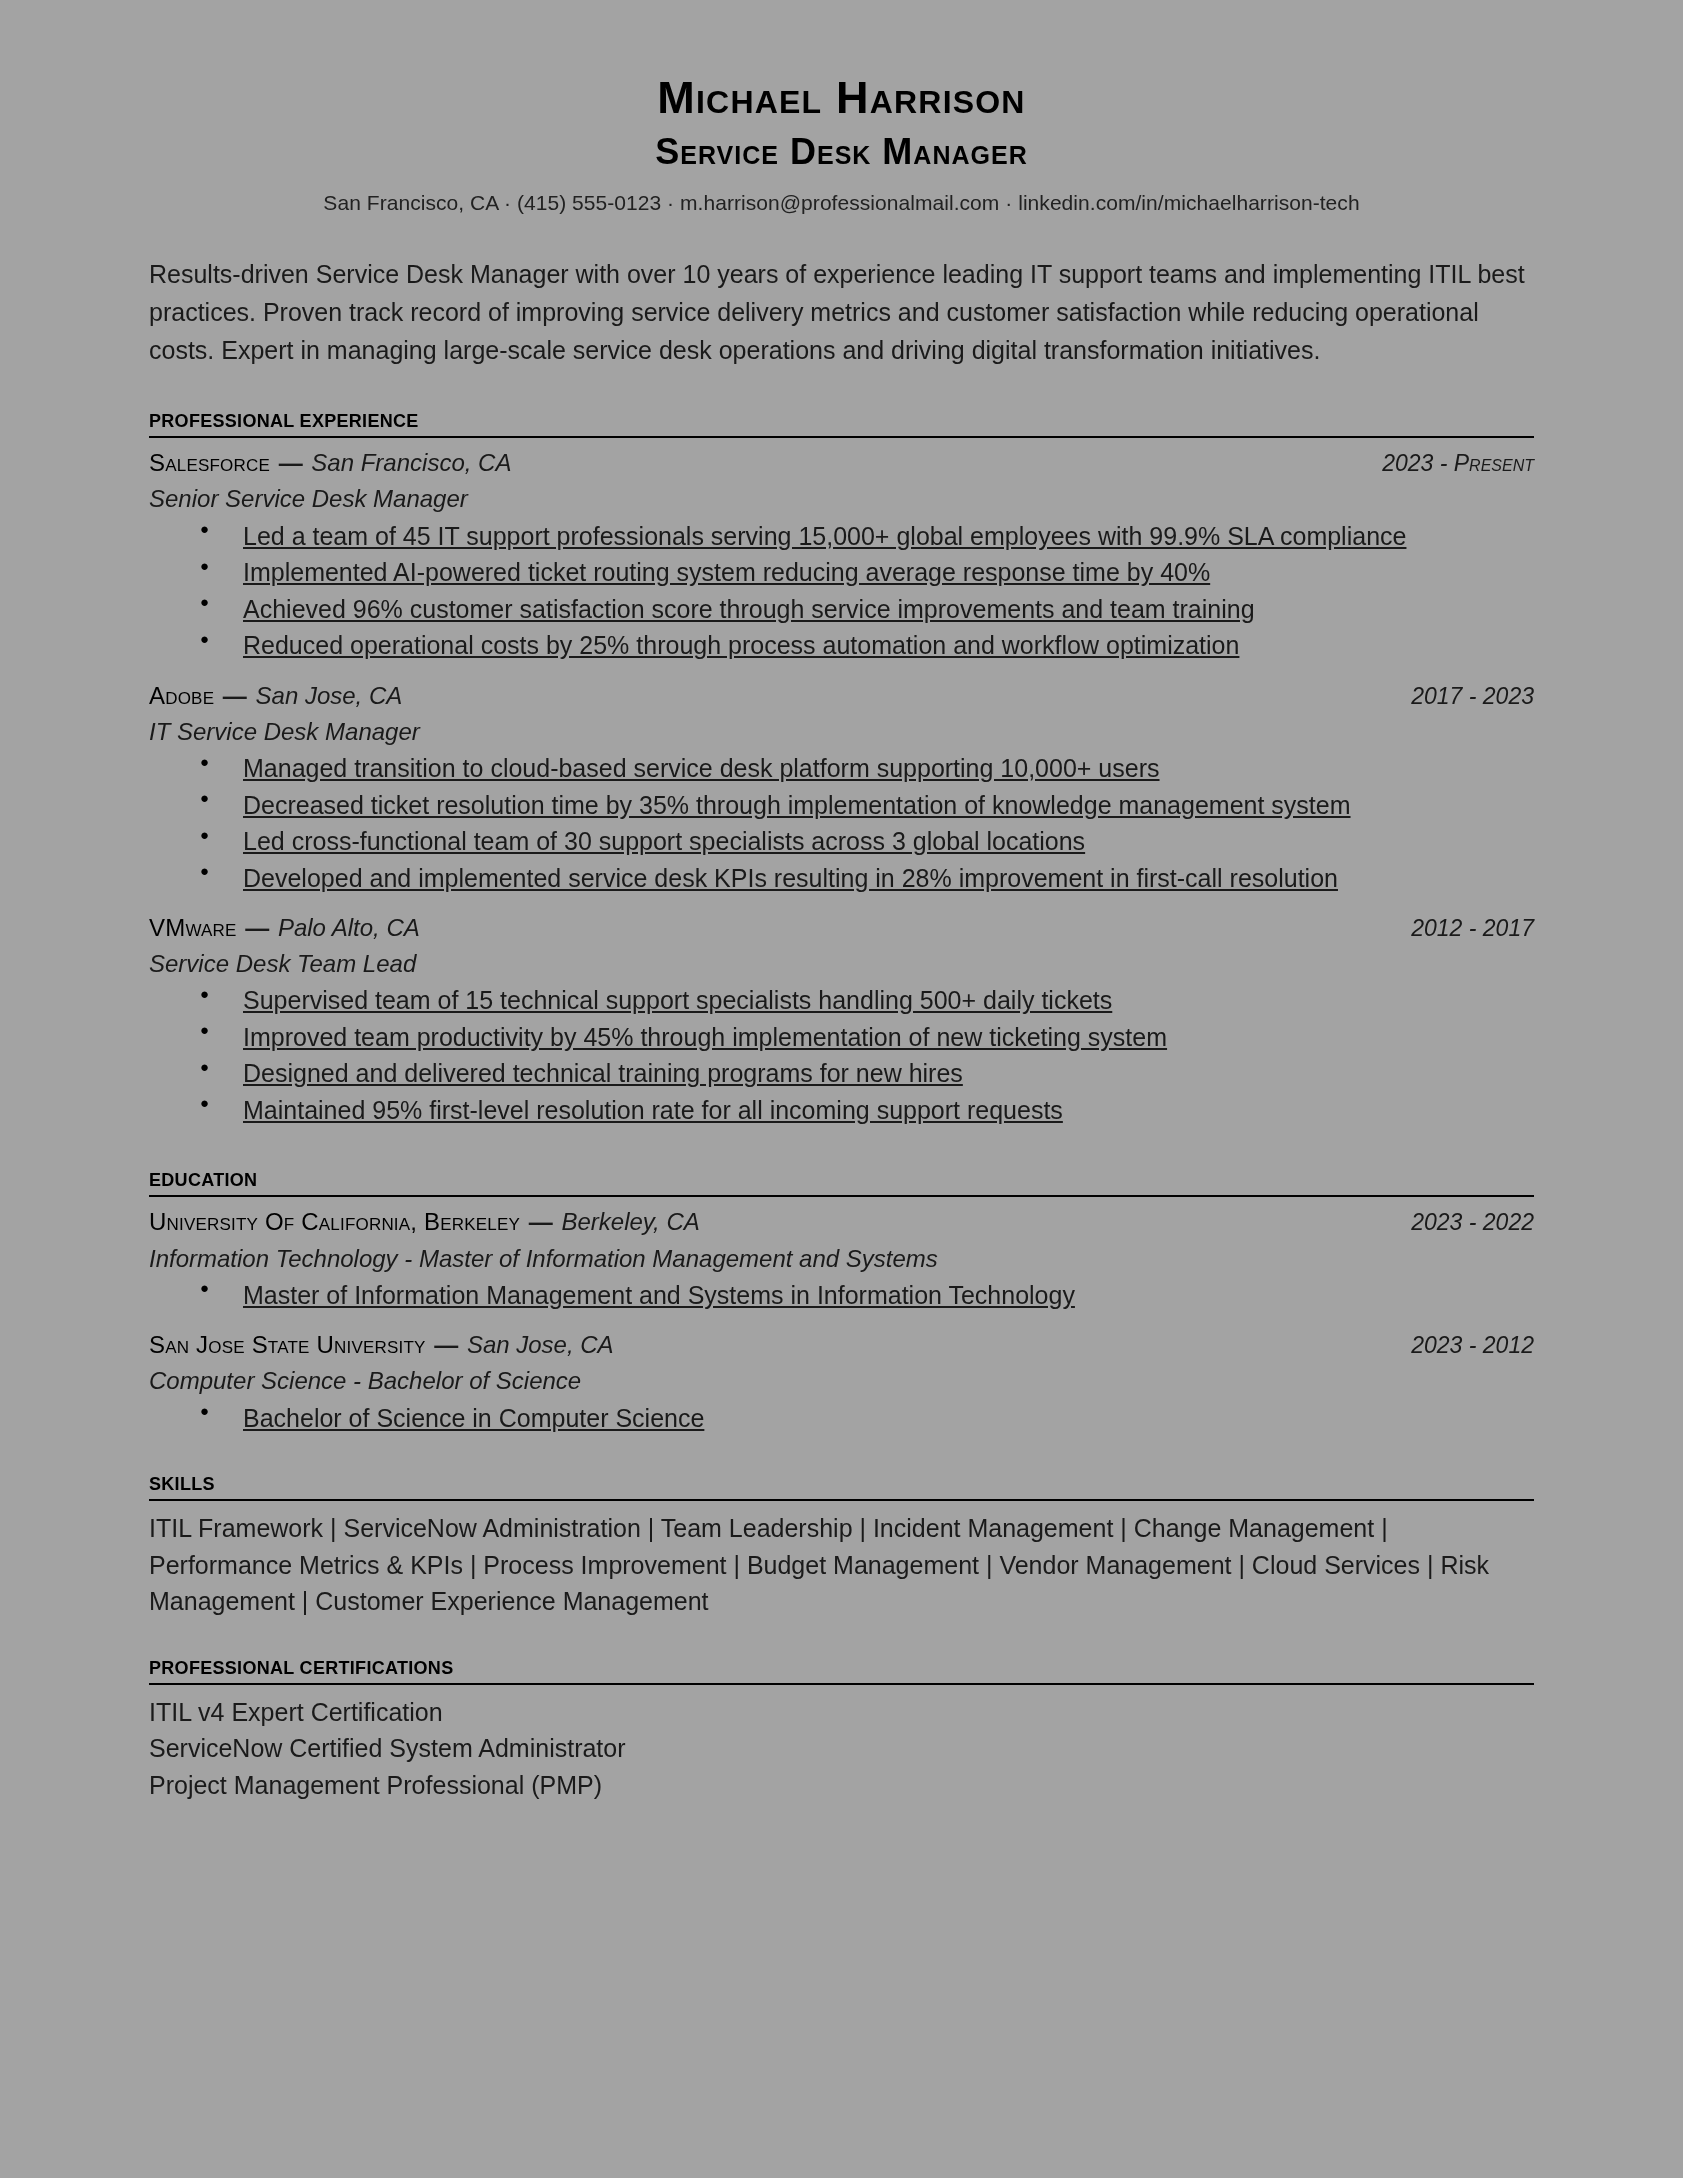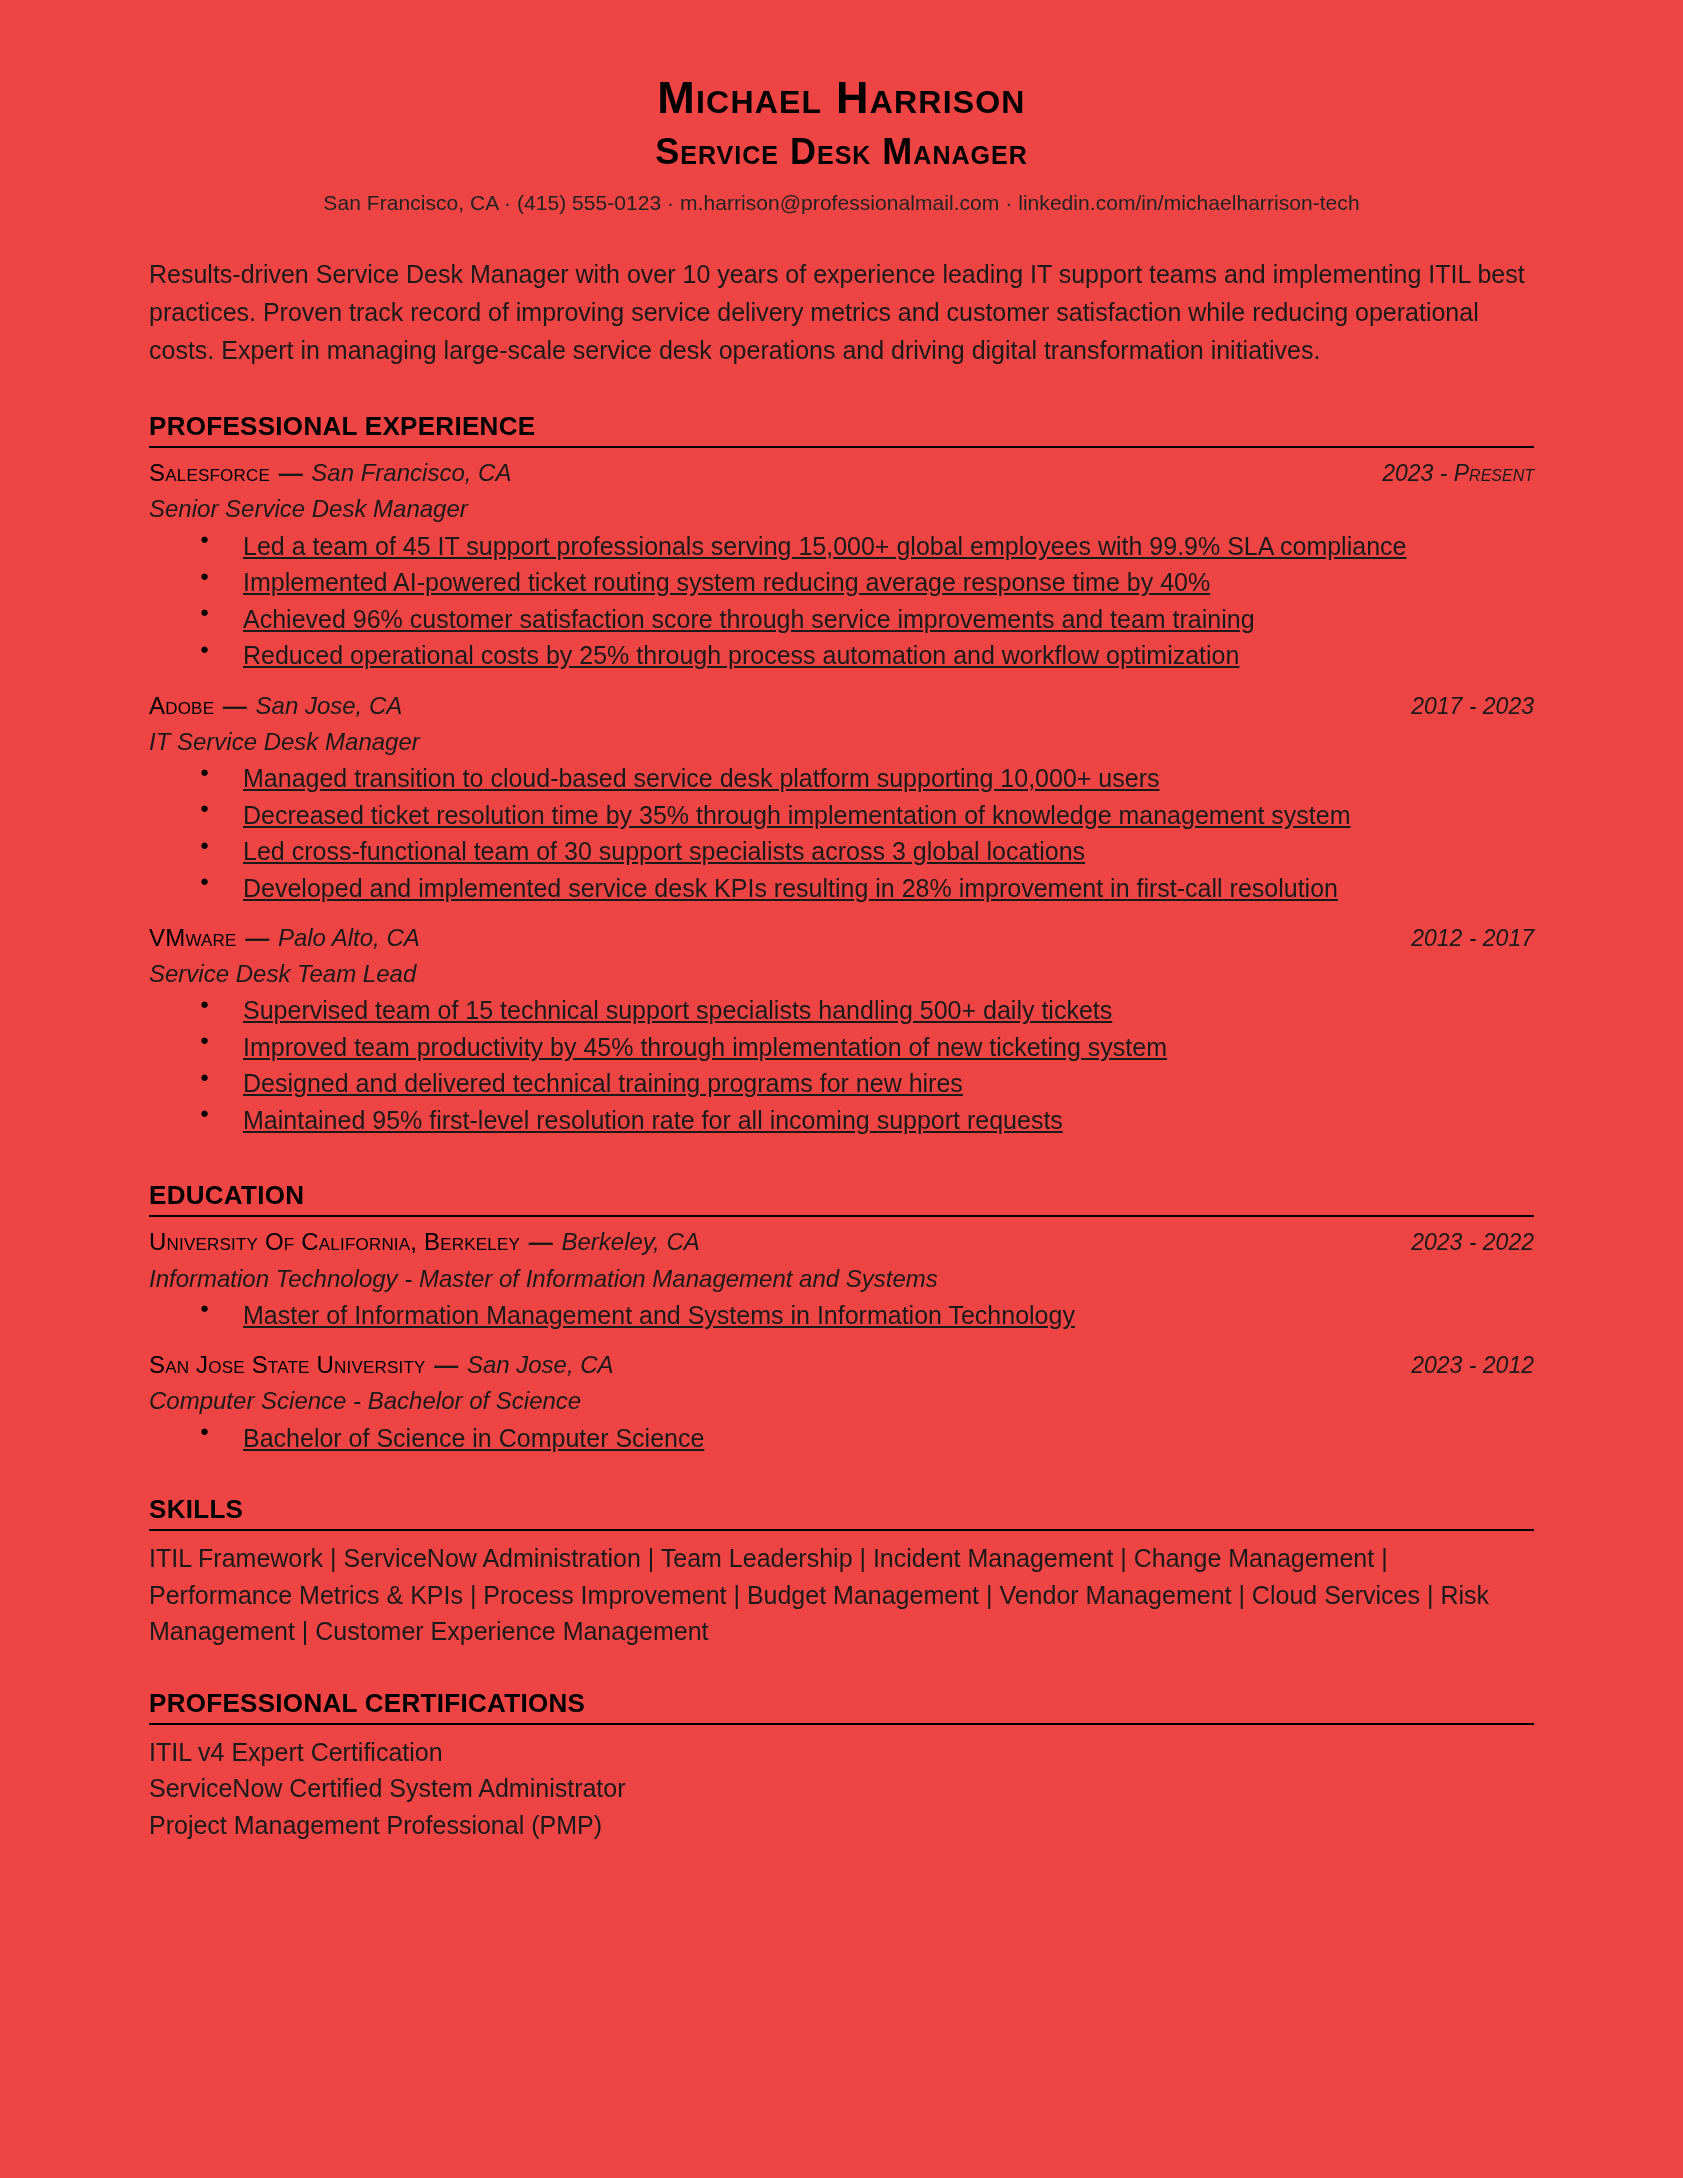--- a/index.html
+++ b/index.html
@@ -13,21 +13,21 @@
     font-family: "Liberation Sans", sans-serif;
     color: #1a1a1a;
     -webkit-font-smoothing: antialiased;
   }
   .page {
     width: 1683px;
     height: 2178px;
     box-sizing: border-box;
     padding: 71px 149px 0 149px;
     position: relative;
-    background: #ef4444;
+    background: #a3a3a3;
   }
 
   
   .hdr { text-align: center; }
   .name {
     font-size: 45px;
     font-weight: 700;
     letter-spacing: 1.2px;
     font-variant: small-caps;
     text-transform: capitalize;
@@ -59,21 +59,21 @@
     font-size: 25px;
     line-height: 1.52;
     color: #1a1a1a;
     text-align: left;
   }
 
   
   .section { margin-top: 42px; }
   .section.tight { margin-top: 38px; }
   .sec-title {
-    font-size: 26px;
+    font-size: 18px;
     font-weight: 700;
     letter-spacing: 0.3px;
     color: #000;
     padding-bottom: 4px;
     text-transform: uppercase;
   }
   .sec-rule {
     border-bottom: 2.6px solid #000;
     margin-bottom: 9px;
   }

